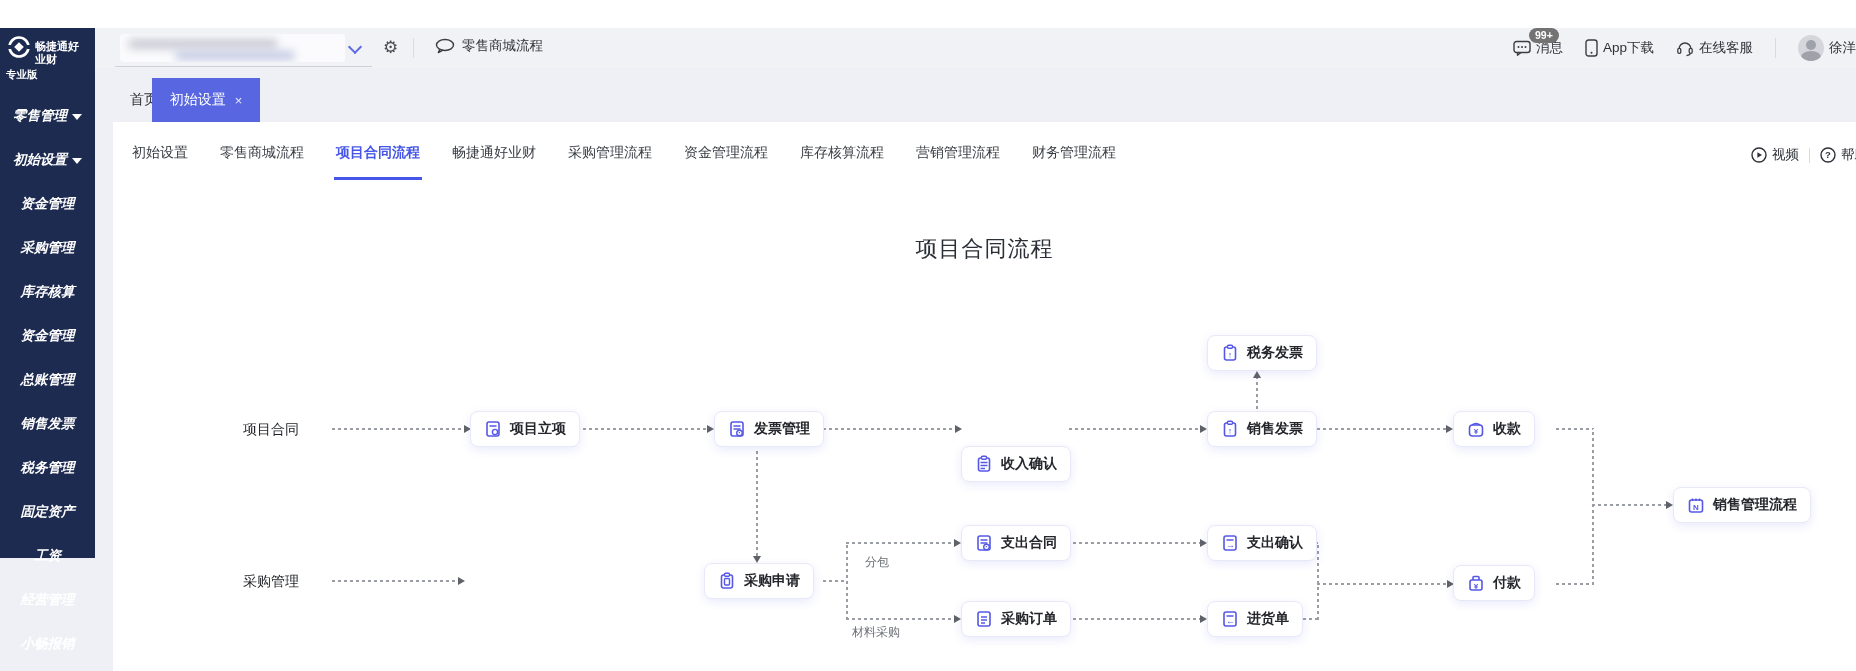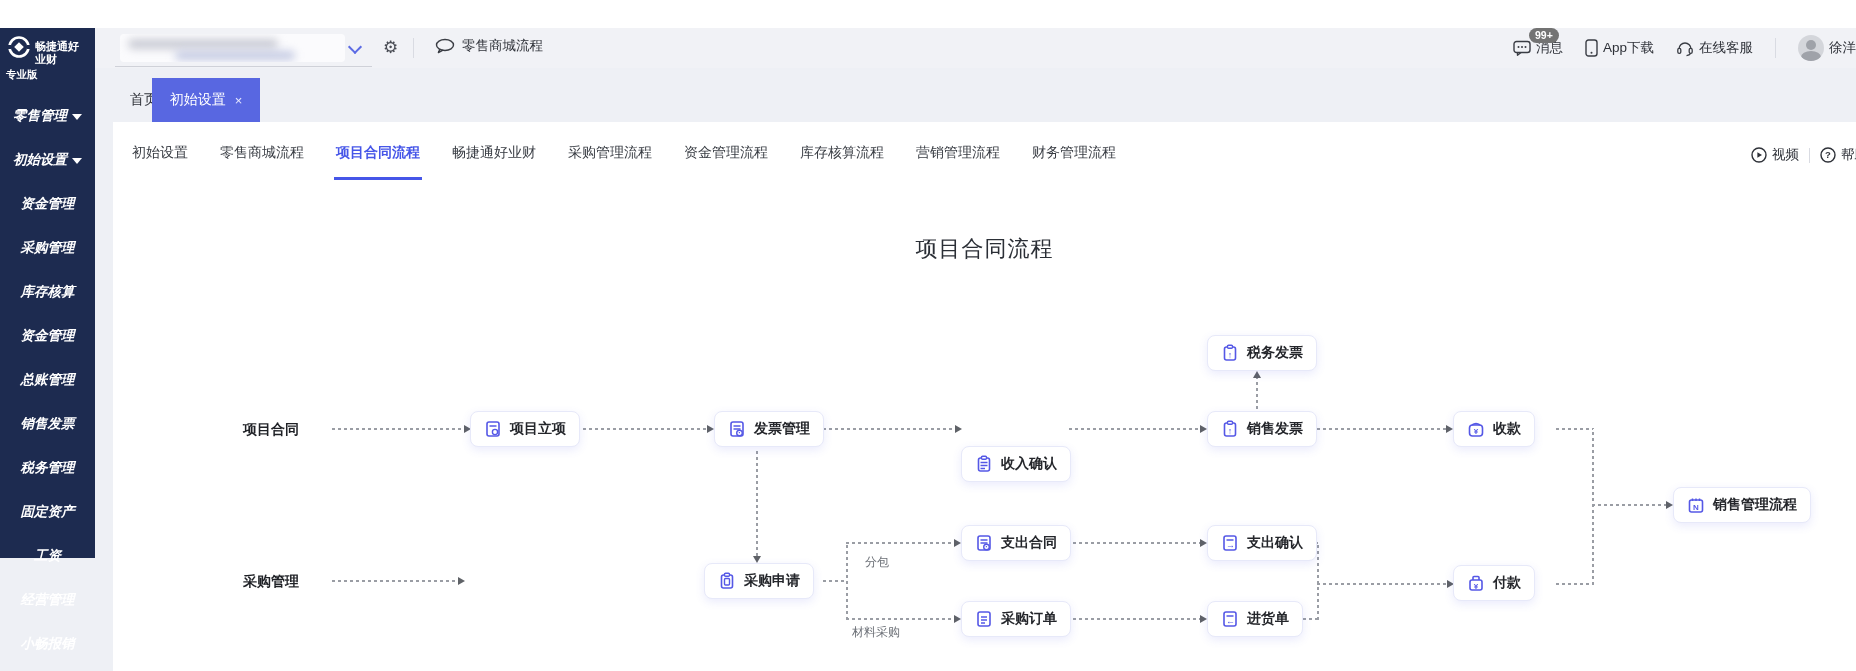--- a/index.html
+++ b/index.html
@@ -59,21 +59,21 @@
   .fa-div { width:1px; height:15px; background:#d9dbe2; }
 
   .diagram-title { position:absolute; left:113px; top:234px; width:1743px; text-align:center;
     font-size:22px; font-weight:500; color:#2b2f36; letter-spacing:1px; }
 
   
   #diagram { position:absolute; left:0; top:0; width:1856px; height:671px; pointer-events:none; }
   .node { position:absolute; height:36px; display:flex; align-items:center; gap:8px; padding:0 13px;
     background:#fff; border:1px solid #e7e9f9; border-radius:8px; box-shadow:0 3px 10px rgba(84,91,230,.12);
     font-size:14px; font-weight:600; color:#24262b; white-space:nowrap; pointer-events:auto; cursor:pointer; }
-  .rowlabel { position:absolute; font-size:14px; font-weight:700; color:#1f2126; line-height:18px;text-align:center; }
+  .rowlabel { position:absolute; font-size:14px; font-weight:400; color:#1f2126; line-height:18px;text-align:center; }
   .branchlabel { position:absolute; font-size:12px; color:#6b6f76; line-height:14px; }
   .hline { position:absolute; height:2px; background:repeating-linear-gradient(90deg,#9a9da4 0 3px,transparent 3px 6px); }
   .vline { position:absolute; width:2px; background:repeating-linear-gradient(0deg,#9a9da4 0 3px,transparent 3px 6px); }
   .ah { position:absolute; width:0; height:0; }
   .ah-r { border-top:4px solid transparent; border-bottom:4px solid transparent; border-left:7px solid #5f6267; }
   .ah-u { border-left:4px solid transparent; border-right:4px solid transparent; border-bottom:7px solid #5f6267; }
   .ah-d { border-left:4px solid transparent; border-right:4px solid transparent; border-top:7px solid #5f6267; }
   svg { display:block; }
 </style>
 </head>

